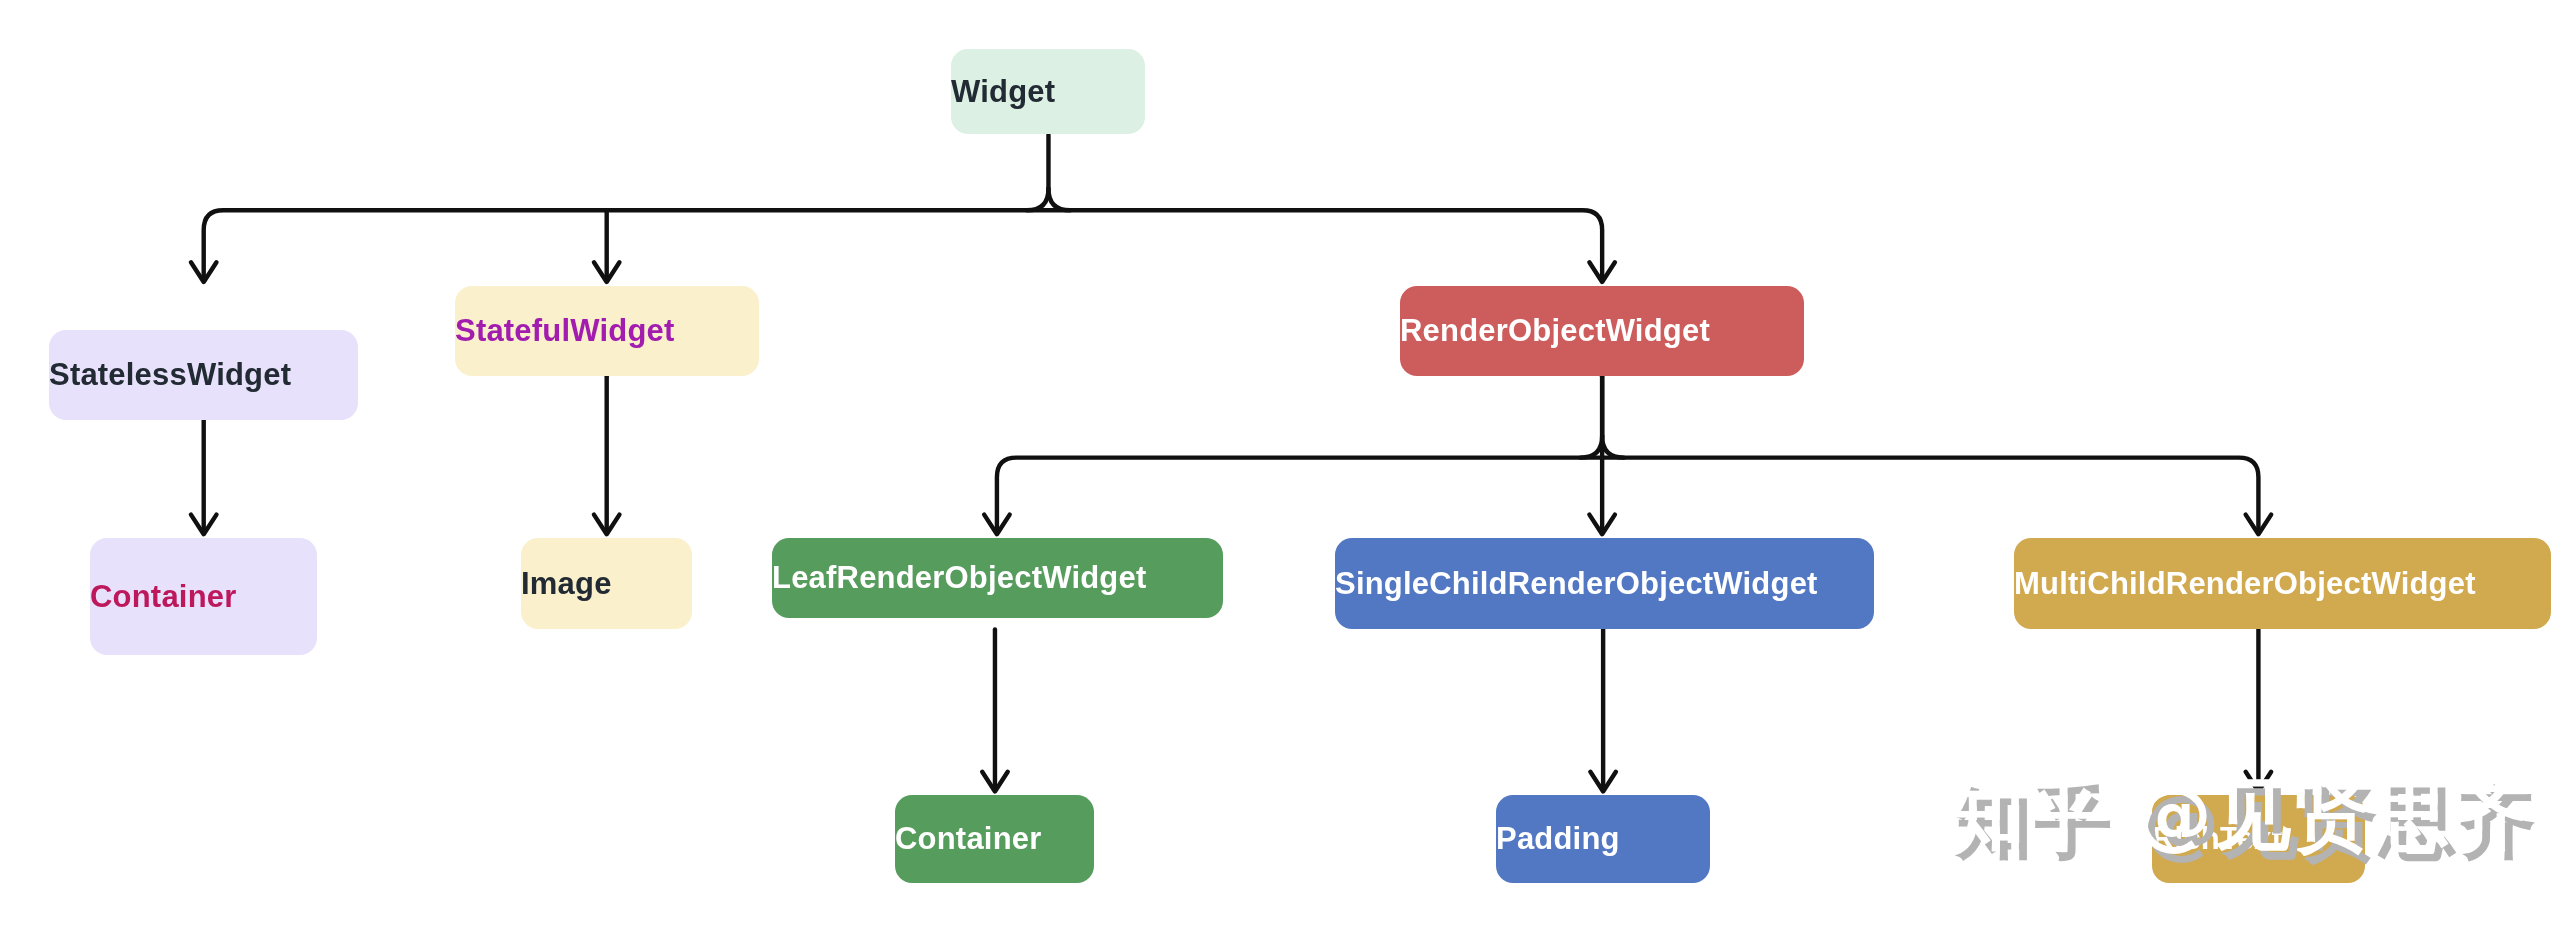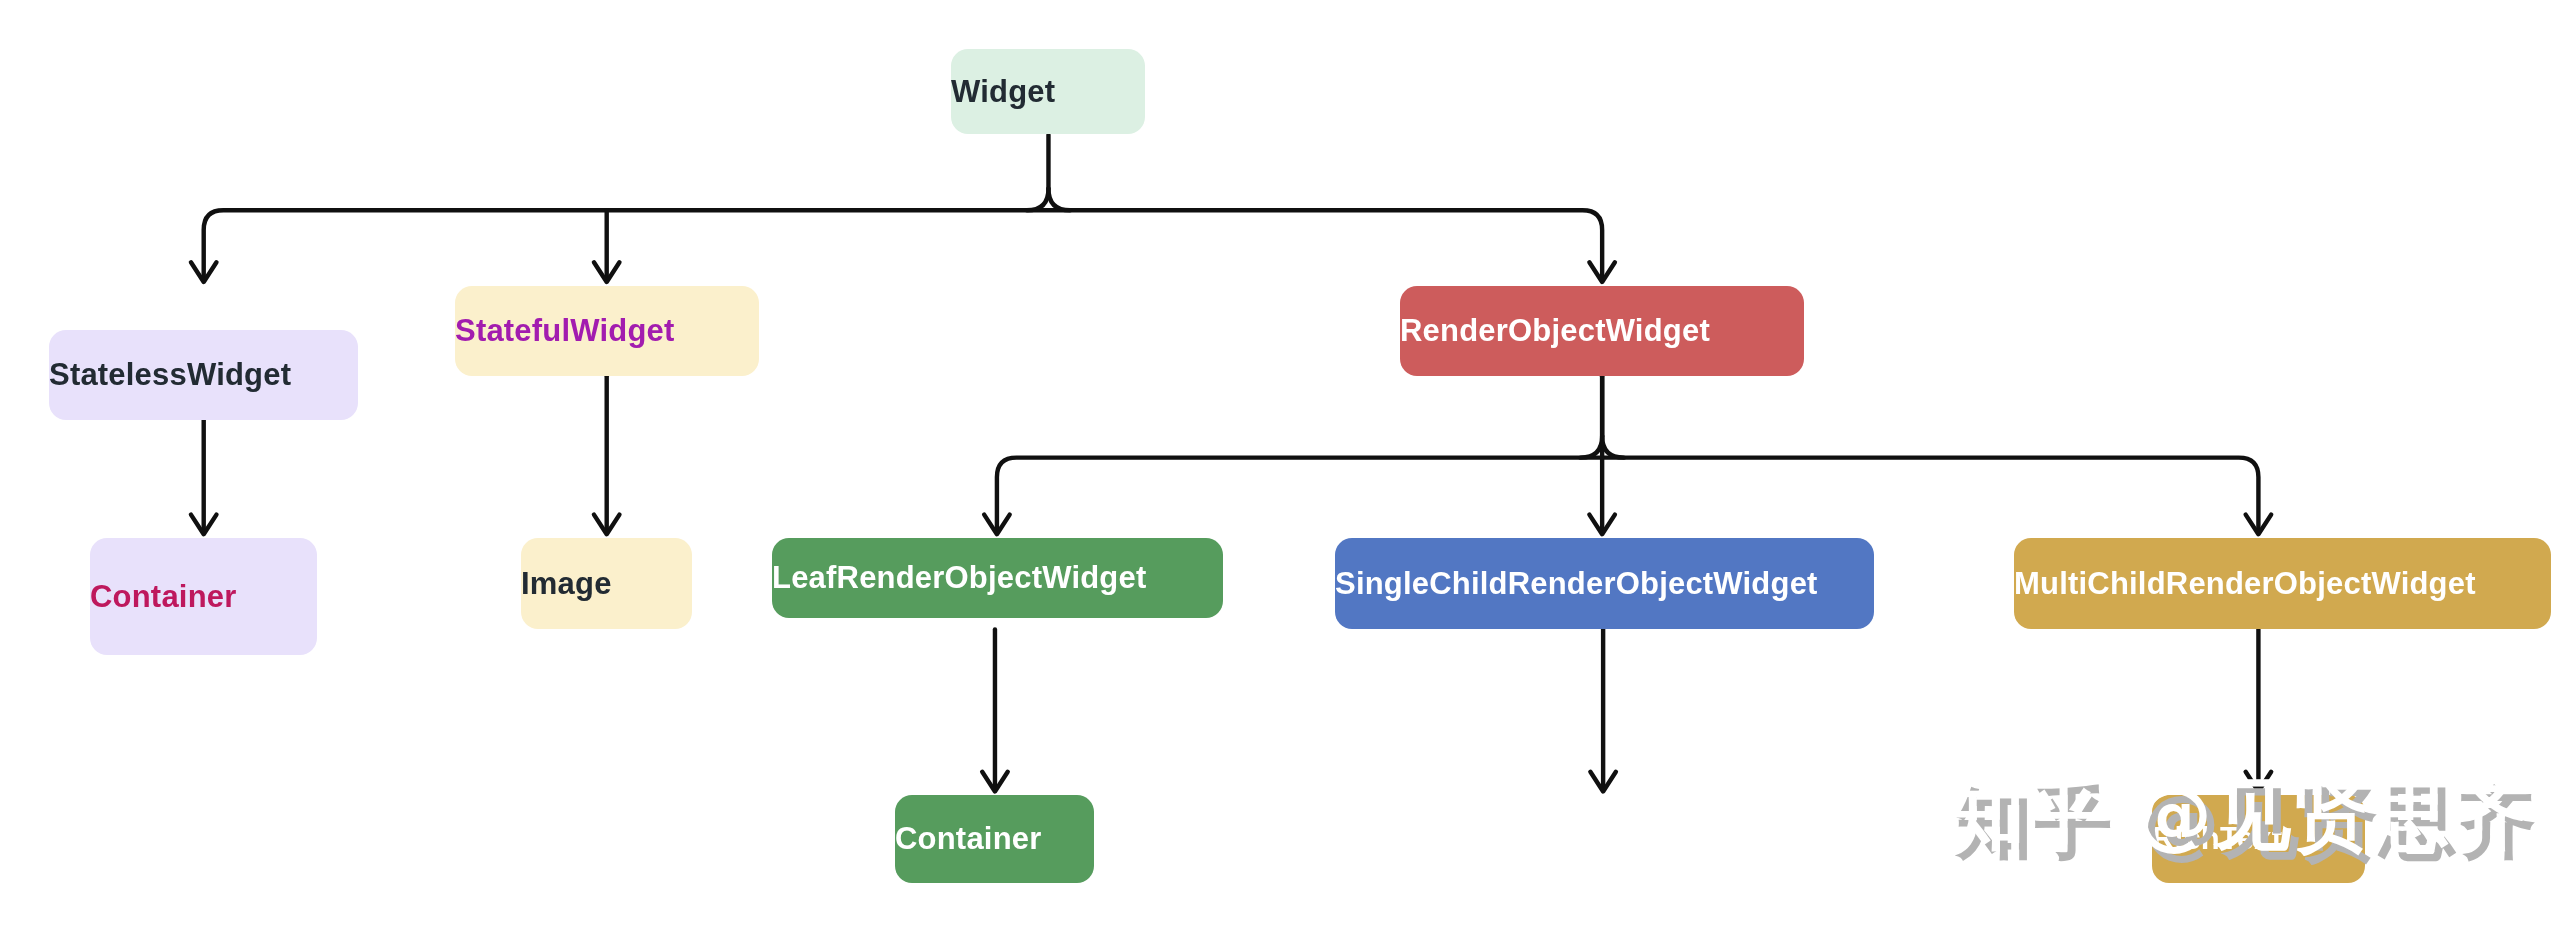--- a/index.html
+++ b/index.html
@@ -99,20 +99,23 @@
     </div>
     <div class="node" style="left: 1335px; top: 538px; width: 539px; height: 91px; background: rgb(82, 119, 195); color: rgb(255, 255, 255);">
       <span>SingleChildRenderObjectWidget</span>
     </div>
     <div class="node" style="left: 1990px; top: 538px; width: 537px; height: 91px; background: rgb(209, 169, 79); color: rgb(255, 255, 255); margin-left: 24px;">
       <span>MultiChildRenderObjectWidget</span>
     </div>
     <div class="node" style="left: 895px; top: 795px; width: 199px; height: 88px; background: rgb(86, 156, 93); color: rgb(255, 255, 255);">
       <span>Container</span>
     </div>
+    <div class="node" style="left: 1496px; top: 795px; width: 214px; height: 88px; background: rgb(82, 119, 195); color: rgb(255, 255, 255);">
+      <span>Padding</span>
+    </div>
     <div class="node" style="left: 2152px; top: 795px; width: 213px; height: 88px; background: rgb(209, 169, 79); color: rgb(255, 255, 255);">
       <span>RichText</span>
     </div>
     <div id="watermark" style="left: 1956px; top: 785px;">
     <span class="wm wm-gray" style="font-size: 77px; letter-spacing: 2px; color: rgb(179, 179, 179); left: 0px; top: 0px;">知乎 @见贤思齐</span>
     <span class="wm wm-white" style="font-size: 77px; letter-spacing: 2px; color: rgb(255, 255, 255); left: -7.9px; top: -8.8px;">知乎 @见贤思齐</span>
   </div>
 </div>
 
 

